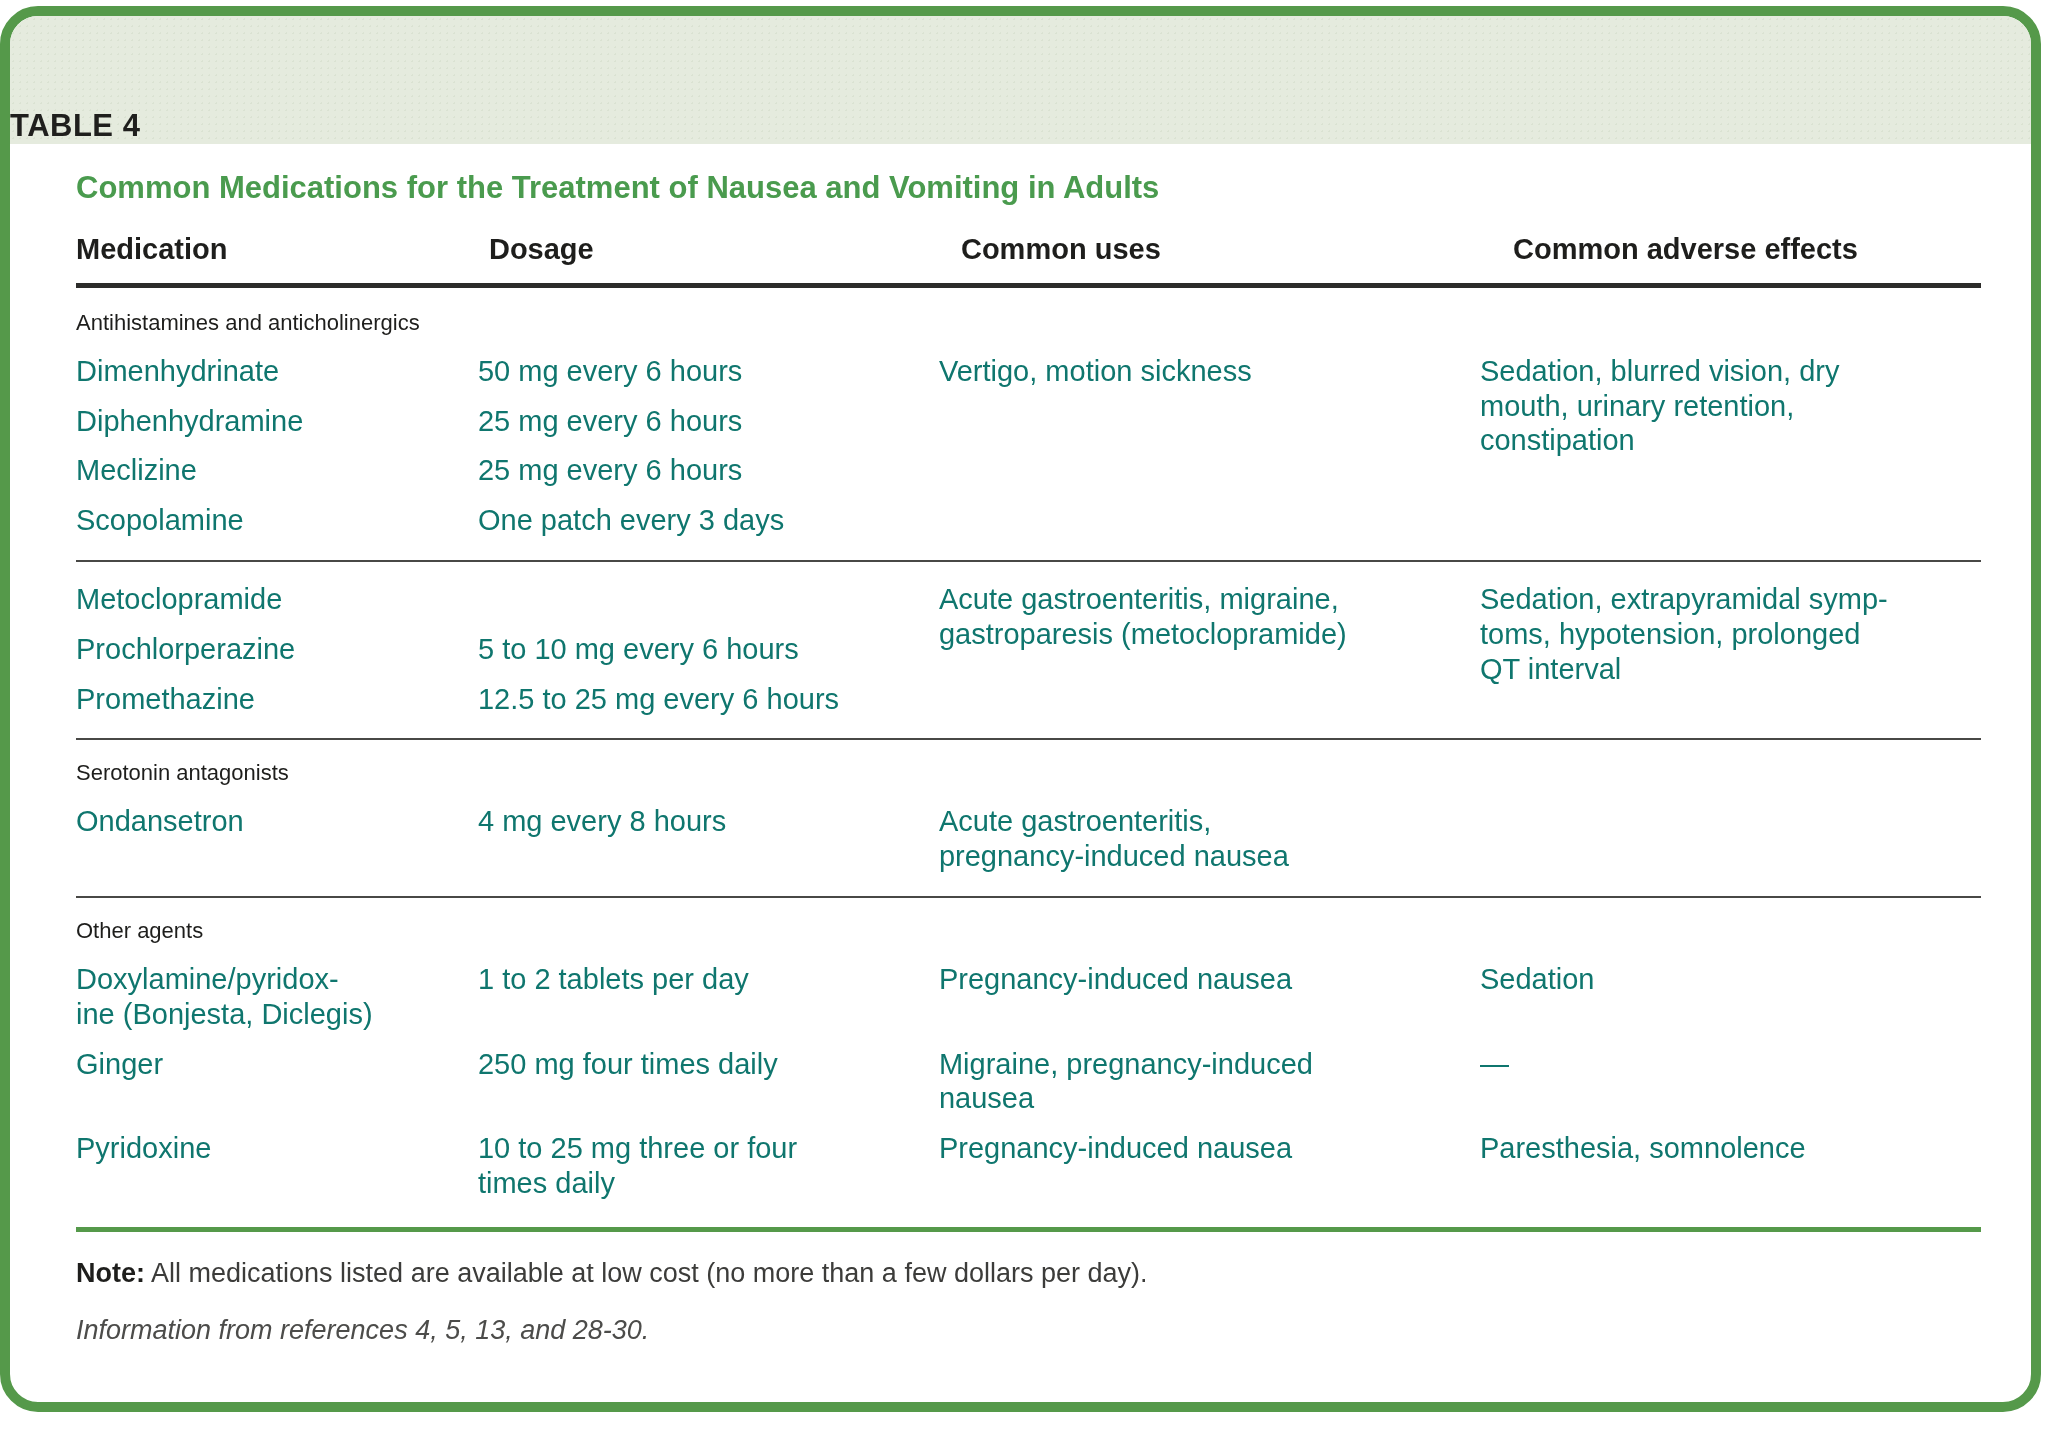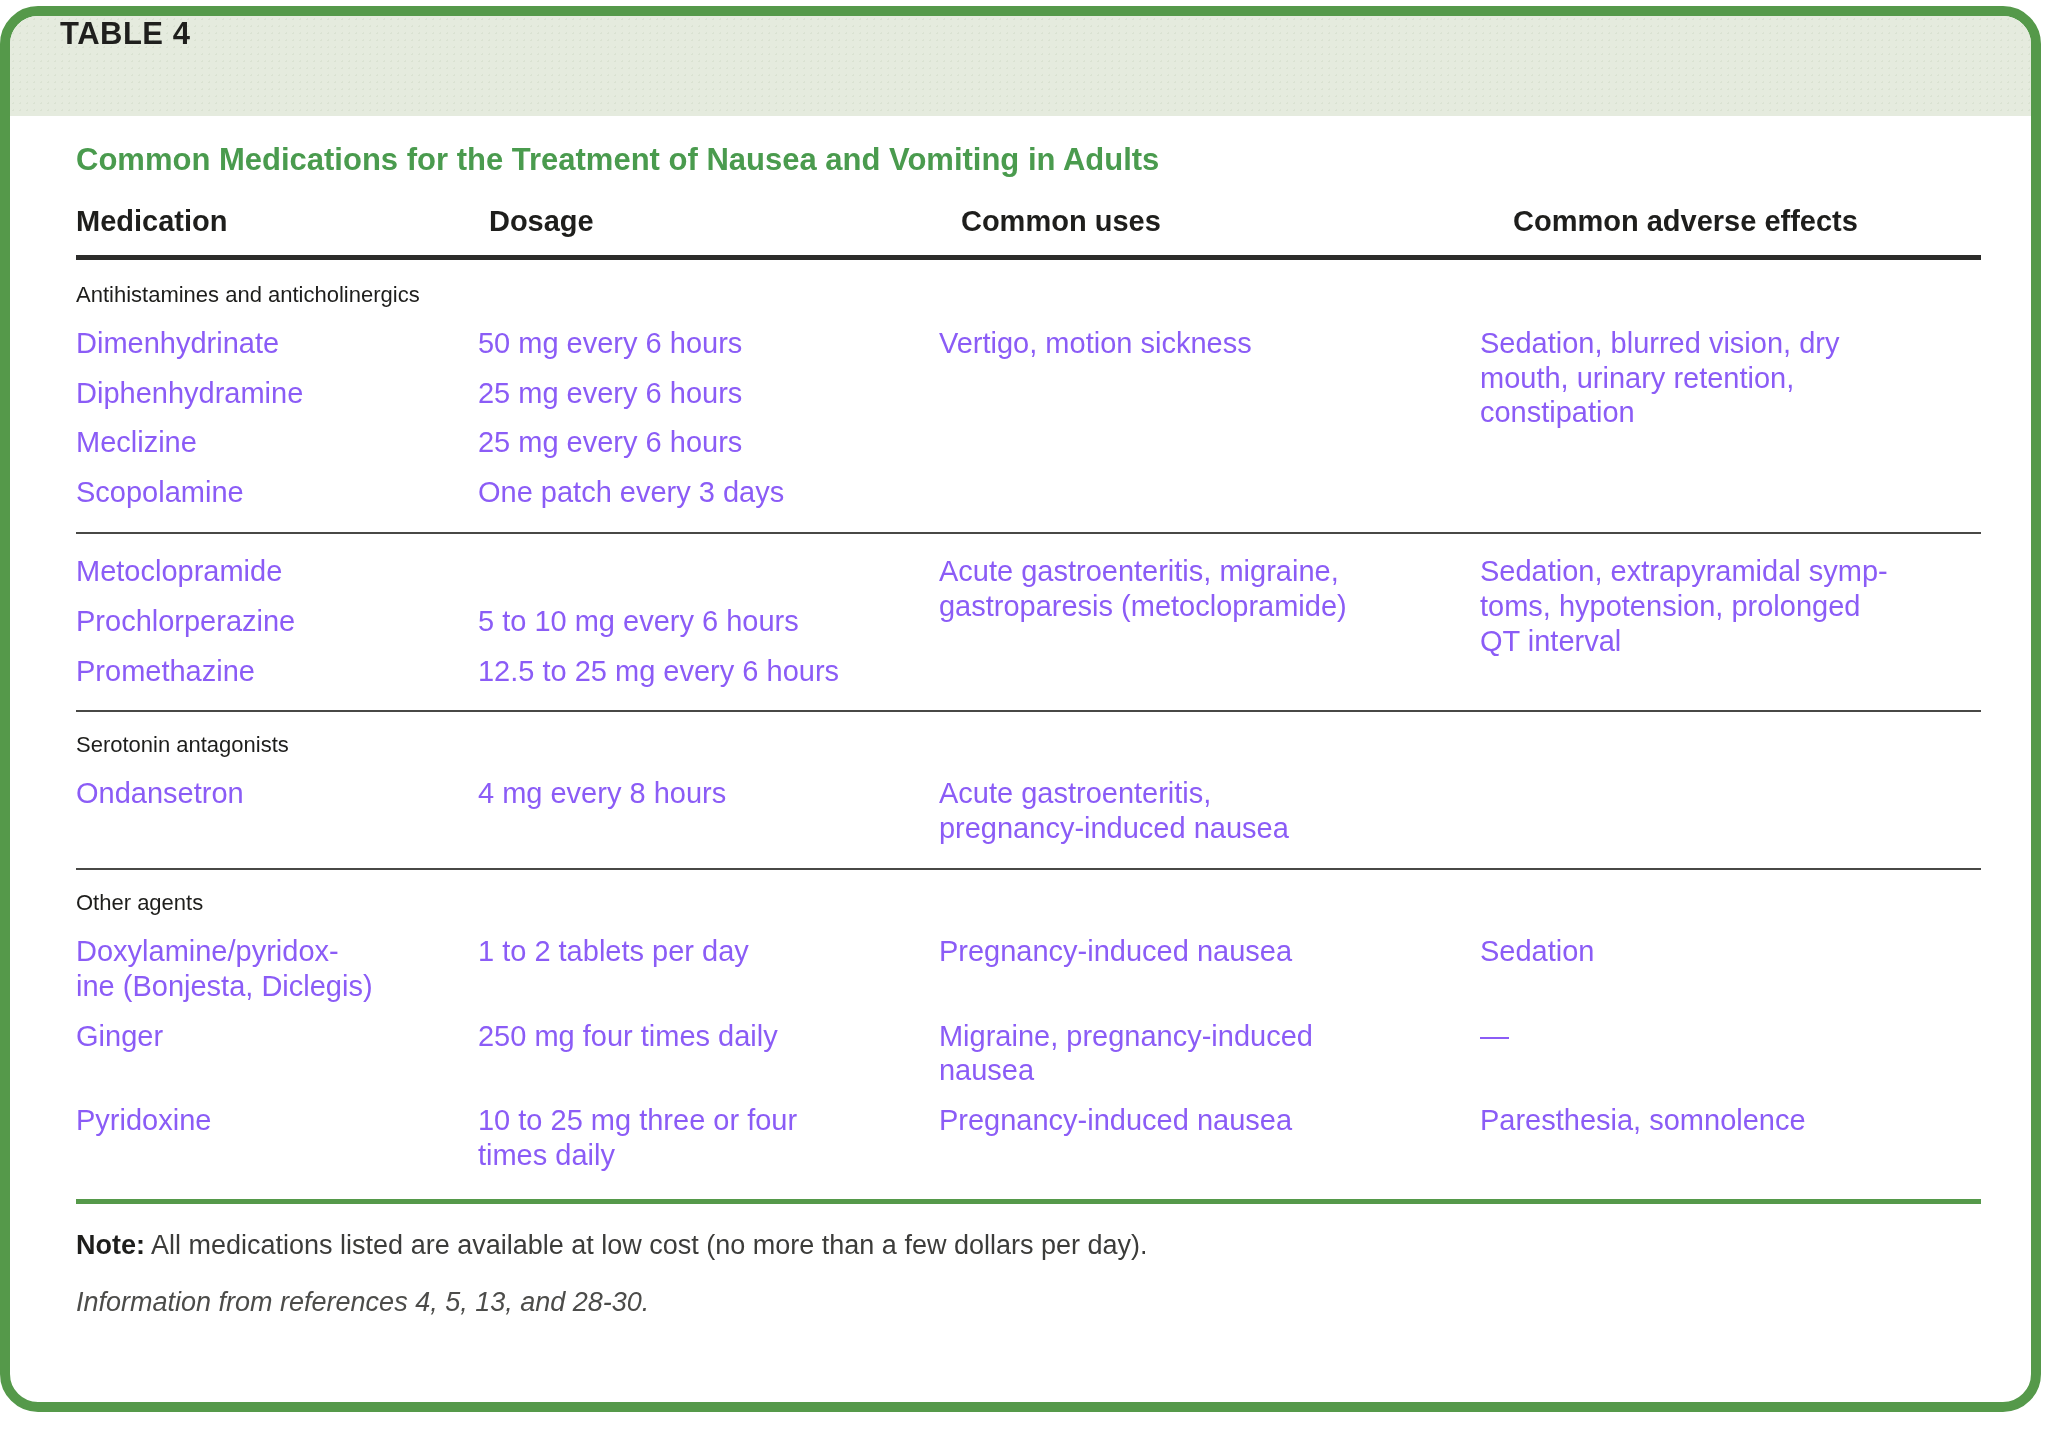--- a/index.html
+++ b/index.html
@@ -1,27 +1,27 @@
 <!DOCTYPE html>
 <html><head>
 <meta charset="utf-8">
 <style>
   html,body{margin:0;padding:0;background:#ffffff;}
   body{width:2051px;height:1438px;font-family:"Liberation Sans","DejaVu Sans",sans-serif;
        -webkit-font-smoothing:antialiased;color:#3c3c3a;}
   .card{margin:6px 10px 6px 0;border:10px solid #55994a;border-radius:38px;
         background:#ffffff;overflow:hidden;height:1406px;box-sizing:border-box;}
-  .band{height:100px;background-color:#e5ebde;
+  .band{height:128px;background-color:#e5ebde;
         background-image:radial-gradient(rgba(120,150,110,0.10) 1px, transparent 1px);
-        background-size:7px 7px;display:flex;align-items:flex-start;padding-left:50px;}
+        background-size:7px 7px;display:flex;align-items:flex-end;}
   .band .label{font-size:31px;font-weight:bold;color:#1f1f1d;letter-spacing:0.5px;}
   .body{padding:14px 50px 26px 66px;}
   h1.title{font-size:31px;font-weight:bold;color:#4a9b4e;margin:12px 0 26px 0;}
   .grid{display:grid;grid-template-columns:21.1% 24.2% 28.4% 26.3%;row-gap:15px;}
-  .cell{font-size:29px;line-height:1.2;white-space:pre-line;color:#8b5cf6;}
+  .cell{font-size:29px;line-height:1.2;white-space:pre-line;color:#0f766e;}
   .hdr .cell{font-weight:bold;color:#1e1e1c;}
   .hdr{margin-bottom:16px;gap:11px;}
   .hrule{height:5px;background:#2c2c2a;margin-bottom:22px;}
   .sec-head{font-size:22px;font-weight:normal;color:#1e1e1c;margin:2px 0 18px 0;}
   .c1{grid-column:1;} .c2{grid-column:2;} .c3{grid-column:3;} .c4{grid-column:4;}
   .r1{grid-row:1;} .r2{grid-row:2;} .r3{grid-row:3;} .r4{grid-row:4;}
   .sp3{grid-row:1 / span 3;} .sp4{grid-row:1 / span 4;}
   .divider{height:2px;background:#484846;margin:22px 0 20px 0;}
   .grule{height:5px;background:#55994a;margin-top:26px;}
   .note{font-size:27px;margin:26px 0 0 0;color:#3c3c3a;}

